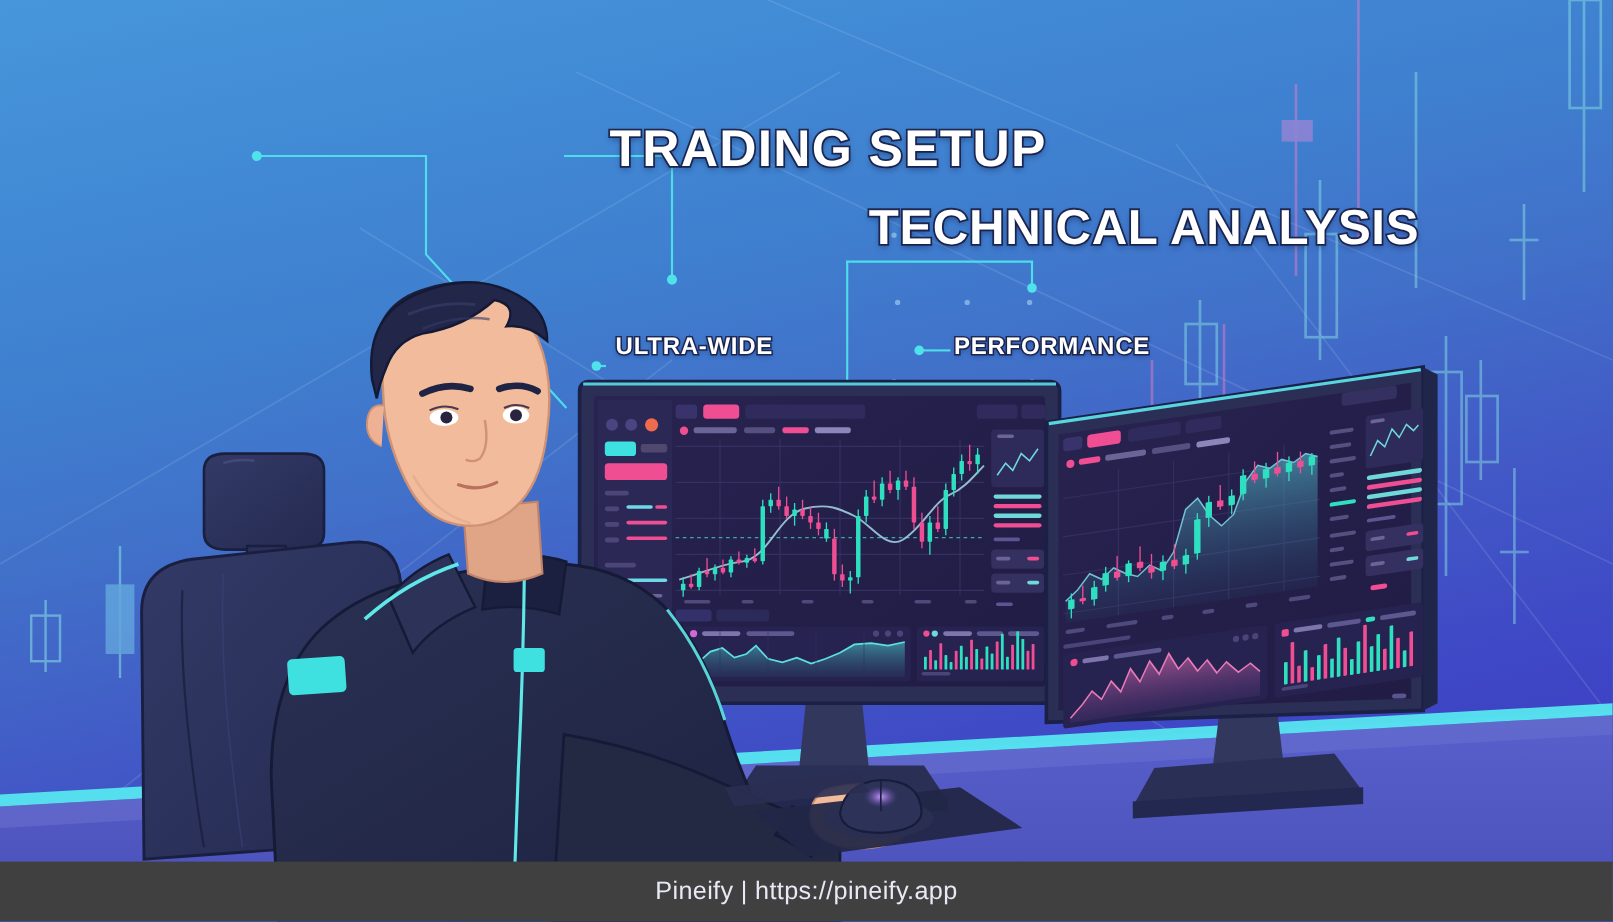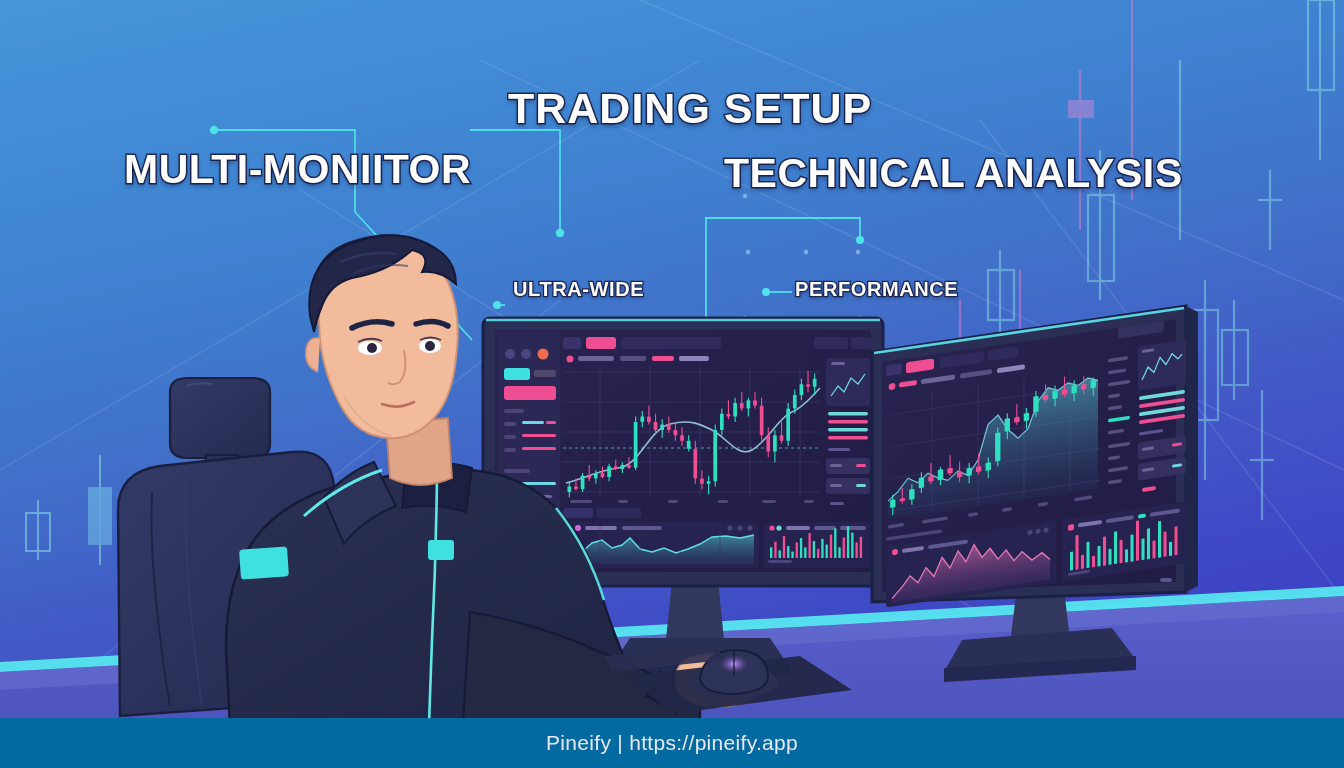--- a/index.html
+++ b/index.html
@@ -33,20 +33,21 @@
   
   .hd {
     position: absolute;
     color: #ffffff;
     font-weight: 800;
     letter-spacing: 0.5px;
     white-space: nowrap;
     -webkit-text-stroke: 3px #1f2a55;
     paint-order: stroke fill;
     text-shadow: 0 3px 5px rgba(10,18,60,0.45);
+    margin-top: 16px;
   }
   .hd-main { font-size: 43px; top: 84px; left: 508px; letter-spacing: 1px; }
   .hd-left { font-size: 41px; top: 146px; left: 124px; }
   .hd-right { font-size: 41px; top: 150px; left: 724px; }
   .sub {
     position: absolute;
     color: #ffffff;
     font-weight: 800;
     font-size: 20px;
     letter-spacing: 0.6px;
@@ -55,21 +56,21 @@
     paint-order: stroke fill;
     text-shadow: 0 2px 4px rgba(10,18,60,0.45);
   }
   .sub-ultra { top: 278px; left: 513px; }
   .sub-perf  { top: 278px; left: 795px; text-align: right; }
 
   
   .footer {
     position: absolute; left: 0; right: 0; bottom: 0;
     height: 50px;
-    background: #0369a1;
+    background: #404040;
     display: flex; align-items: center; justify-content: center;
     z-index: 40;
   }
   .footer-txt {
     color: #e9e9f5;
     font-size: 21px;
     letter-spacing: 0.3px;
   }
 </style>
 </head>
@@ -713,21 +714,20 @@
       <ellipse cx="734" cy="664" rx="14" ry="9" fill="url(#mouseGlow)"></ellipse>
       <path d="M 734 650 L 734 676" stroke="#1a1f3e" stroke-width="1.4"></path>
     </g>
 
     <g>
       <path d="M 604 656 L 716 644 L 724 660 L 612 672 Z" fill="#2a2f52" opacity="0.9"></path>
     </g>
   </svg>
 
   <div class="hd hd-main">TRADING SETUP</div>
-  <div class="hd hd-left">MULTI-MONIITOR</div>
   <div class="hd hd-right">TECHNICAL ANALYSIS</div>
 
   <div class="sub sub-ultra">ULTRA-WIDE</div>
   <div class="sub sub-perf">PERFORMANCE</div>
 
   <div class="footer">
     <span class="footer-txt">Pineify | https://pineify.app</span>
   </div>
 
 </div>

